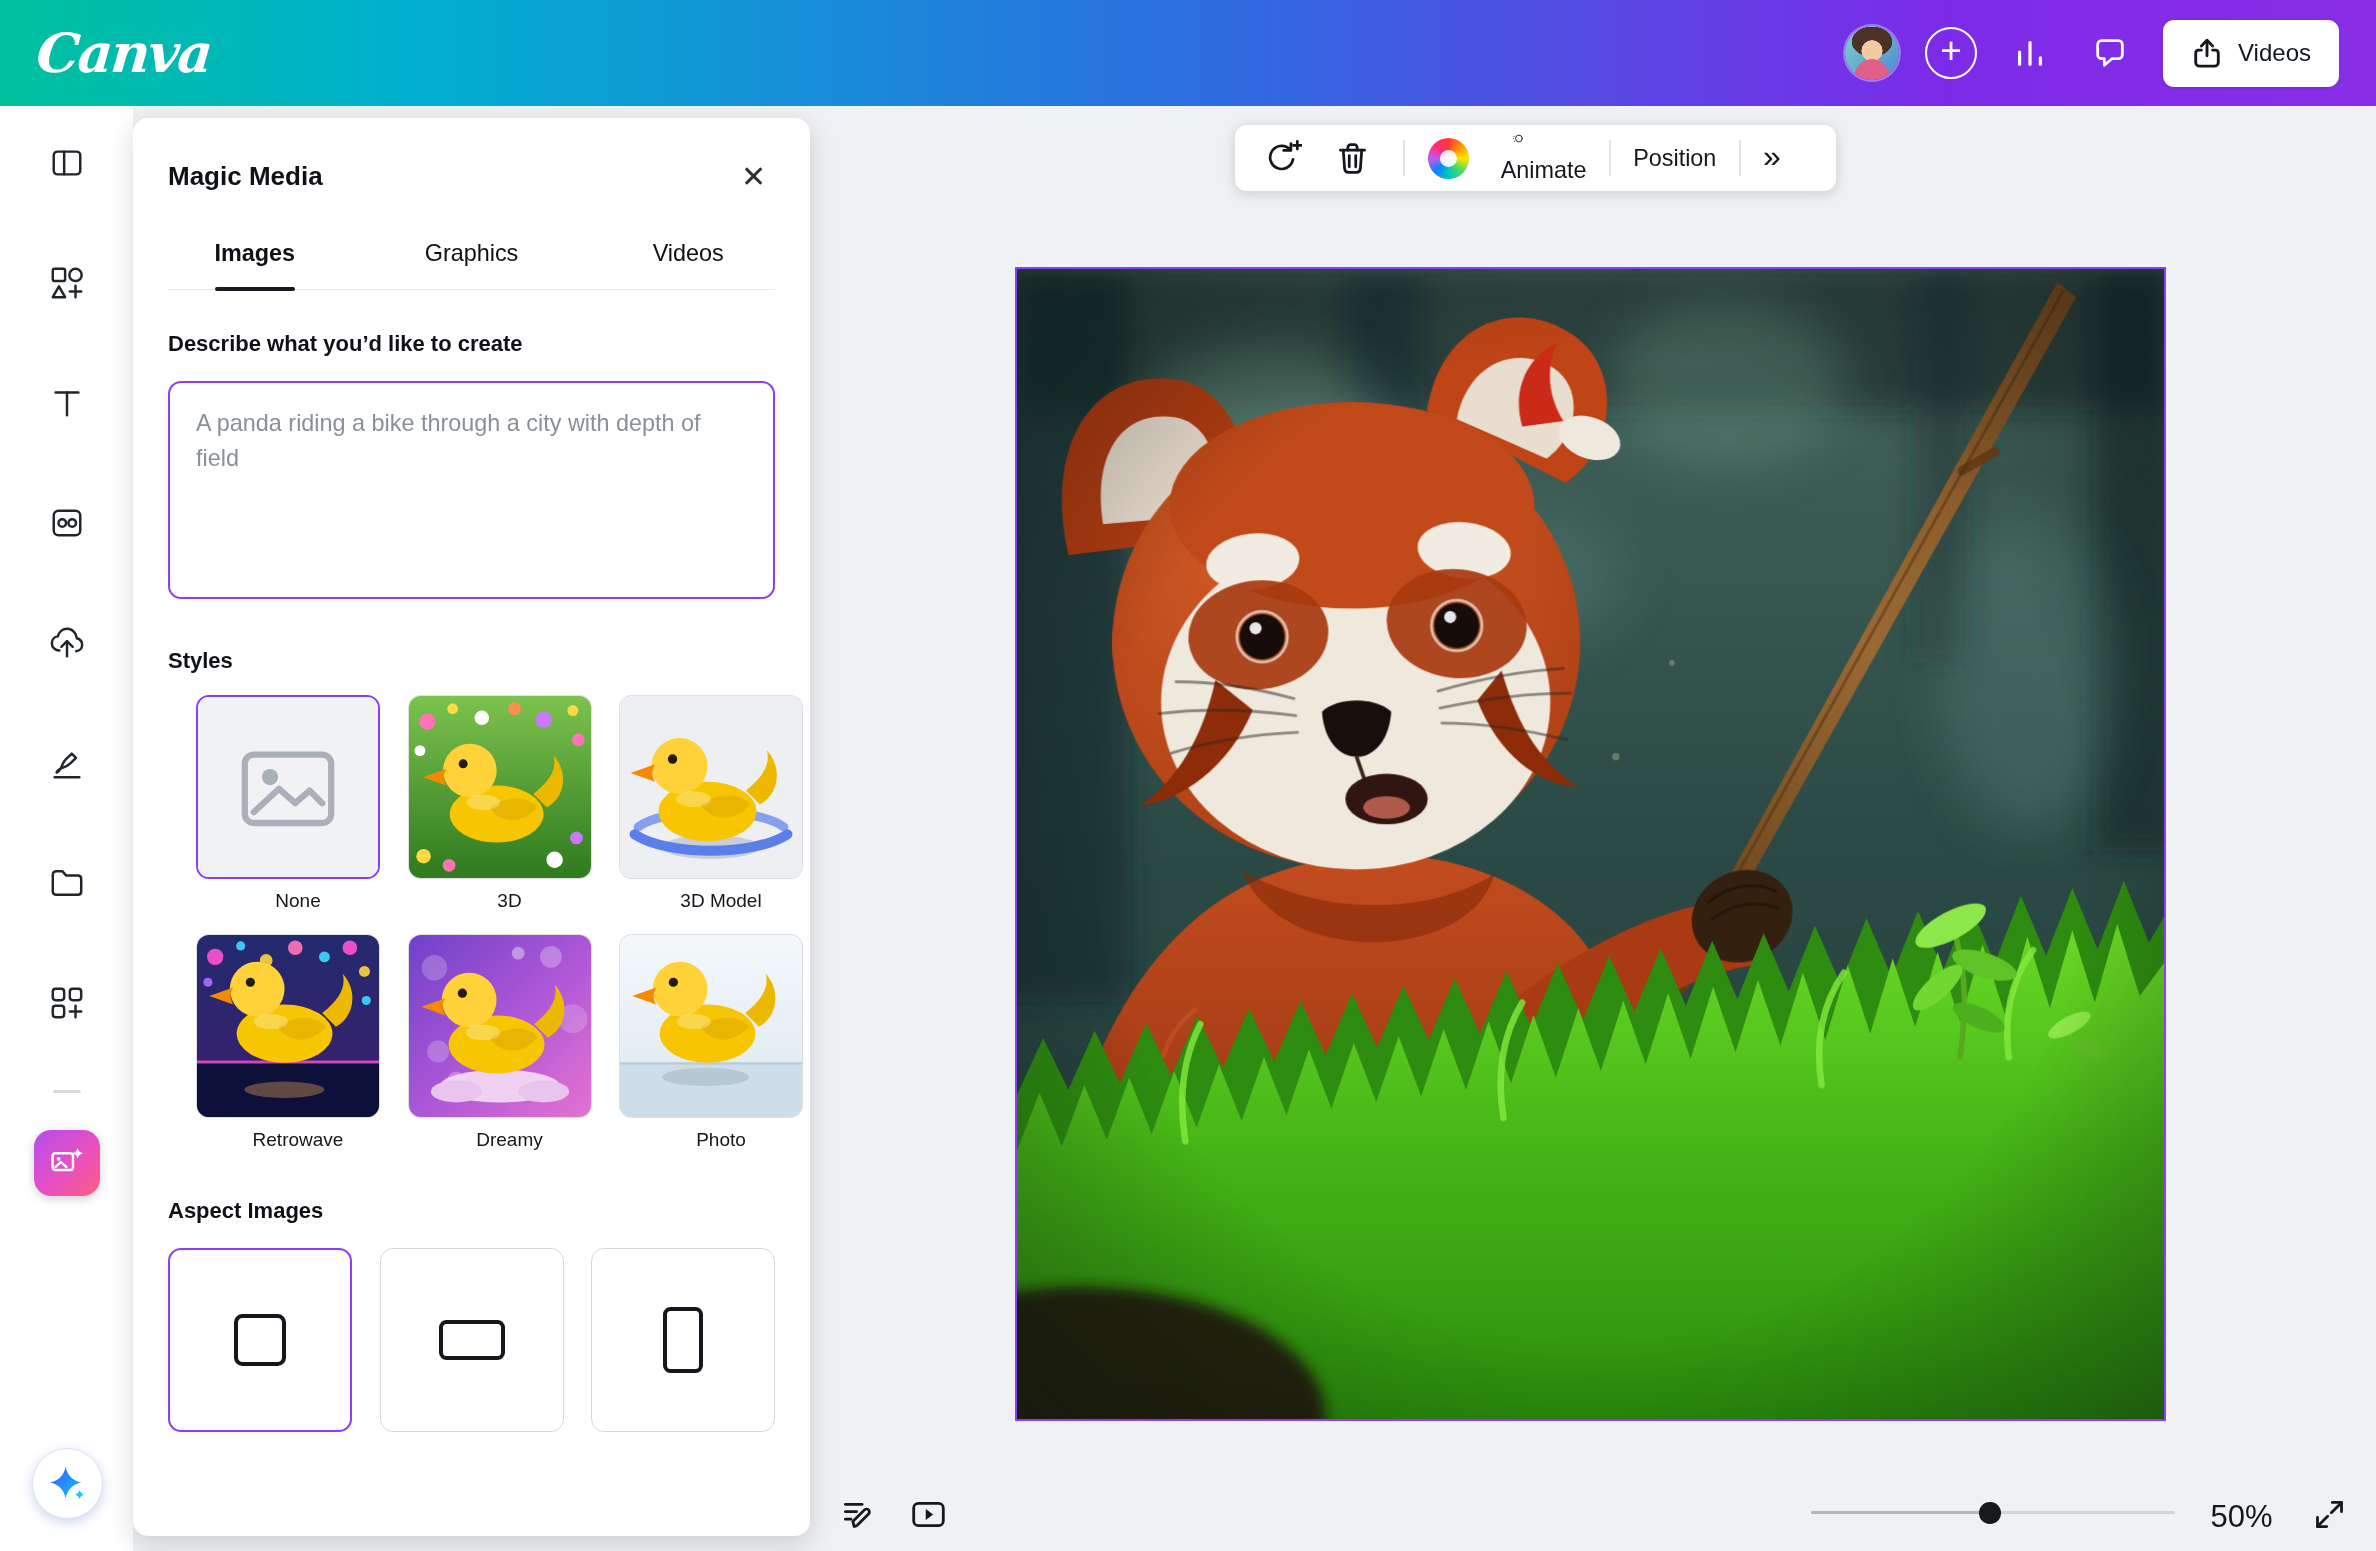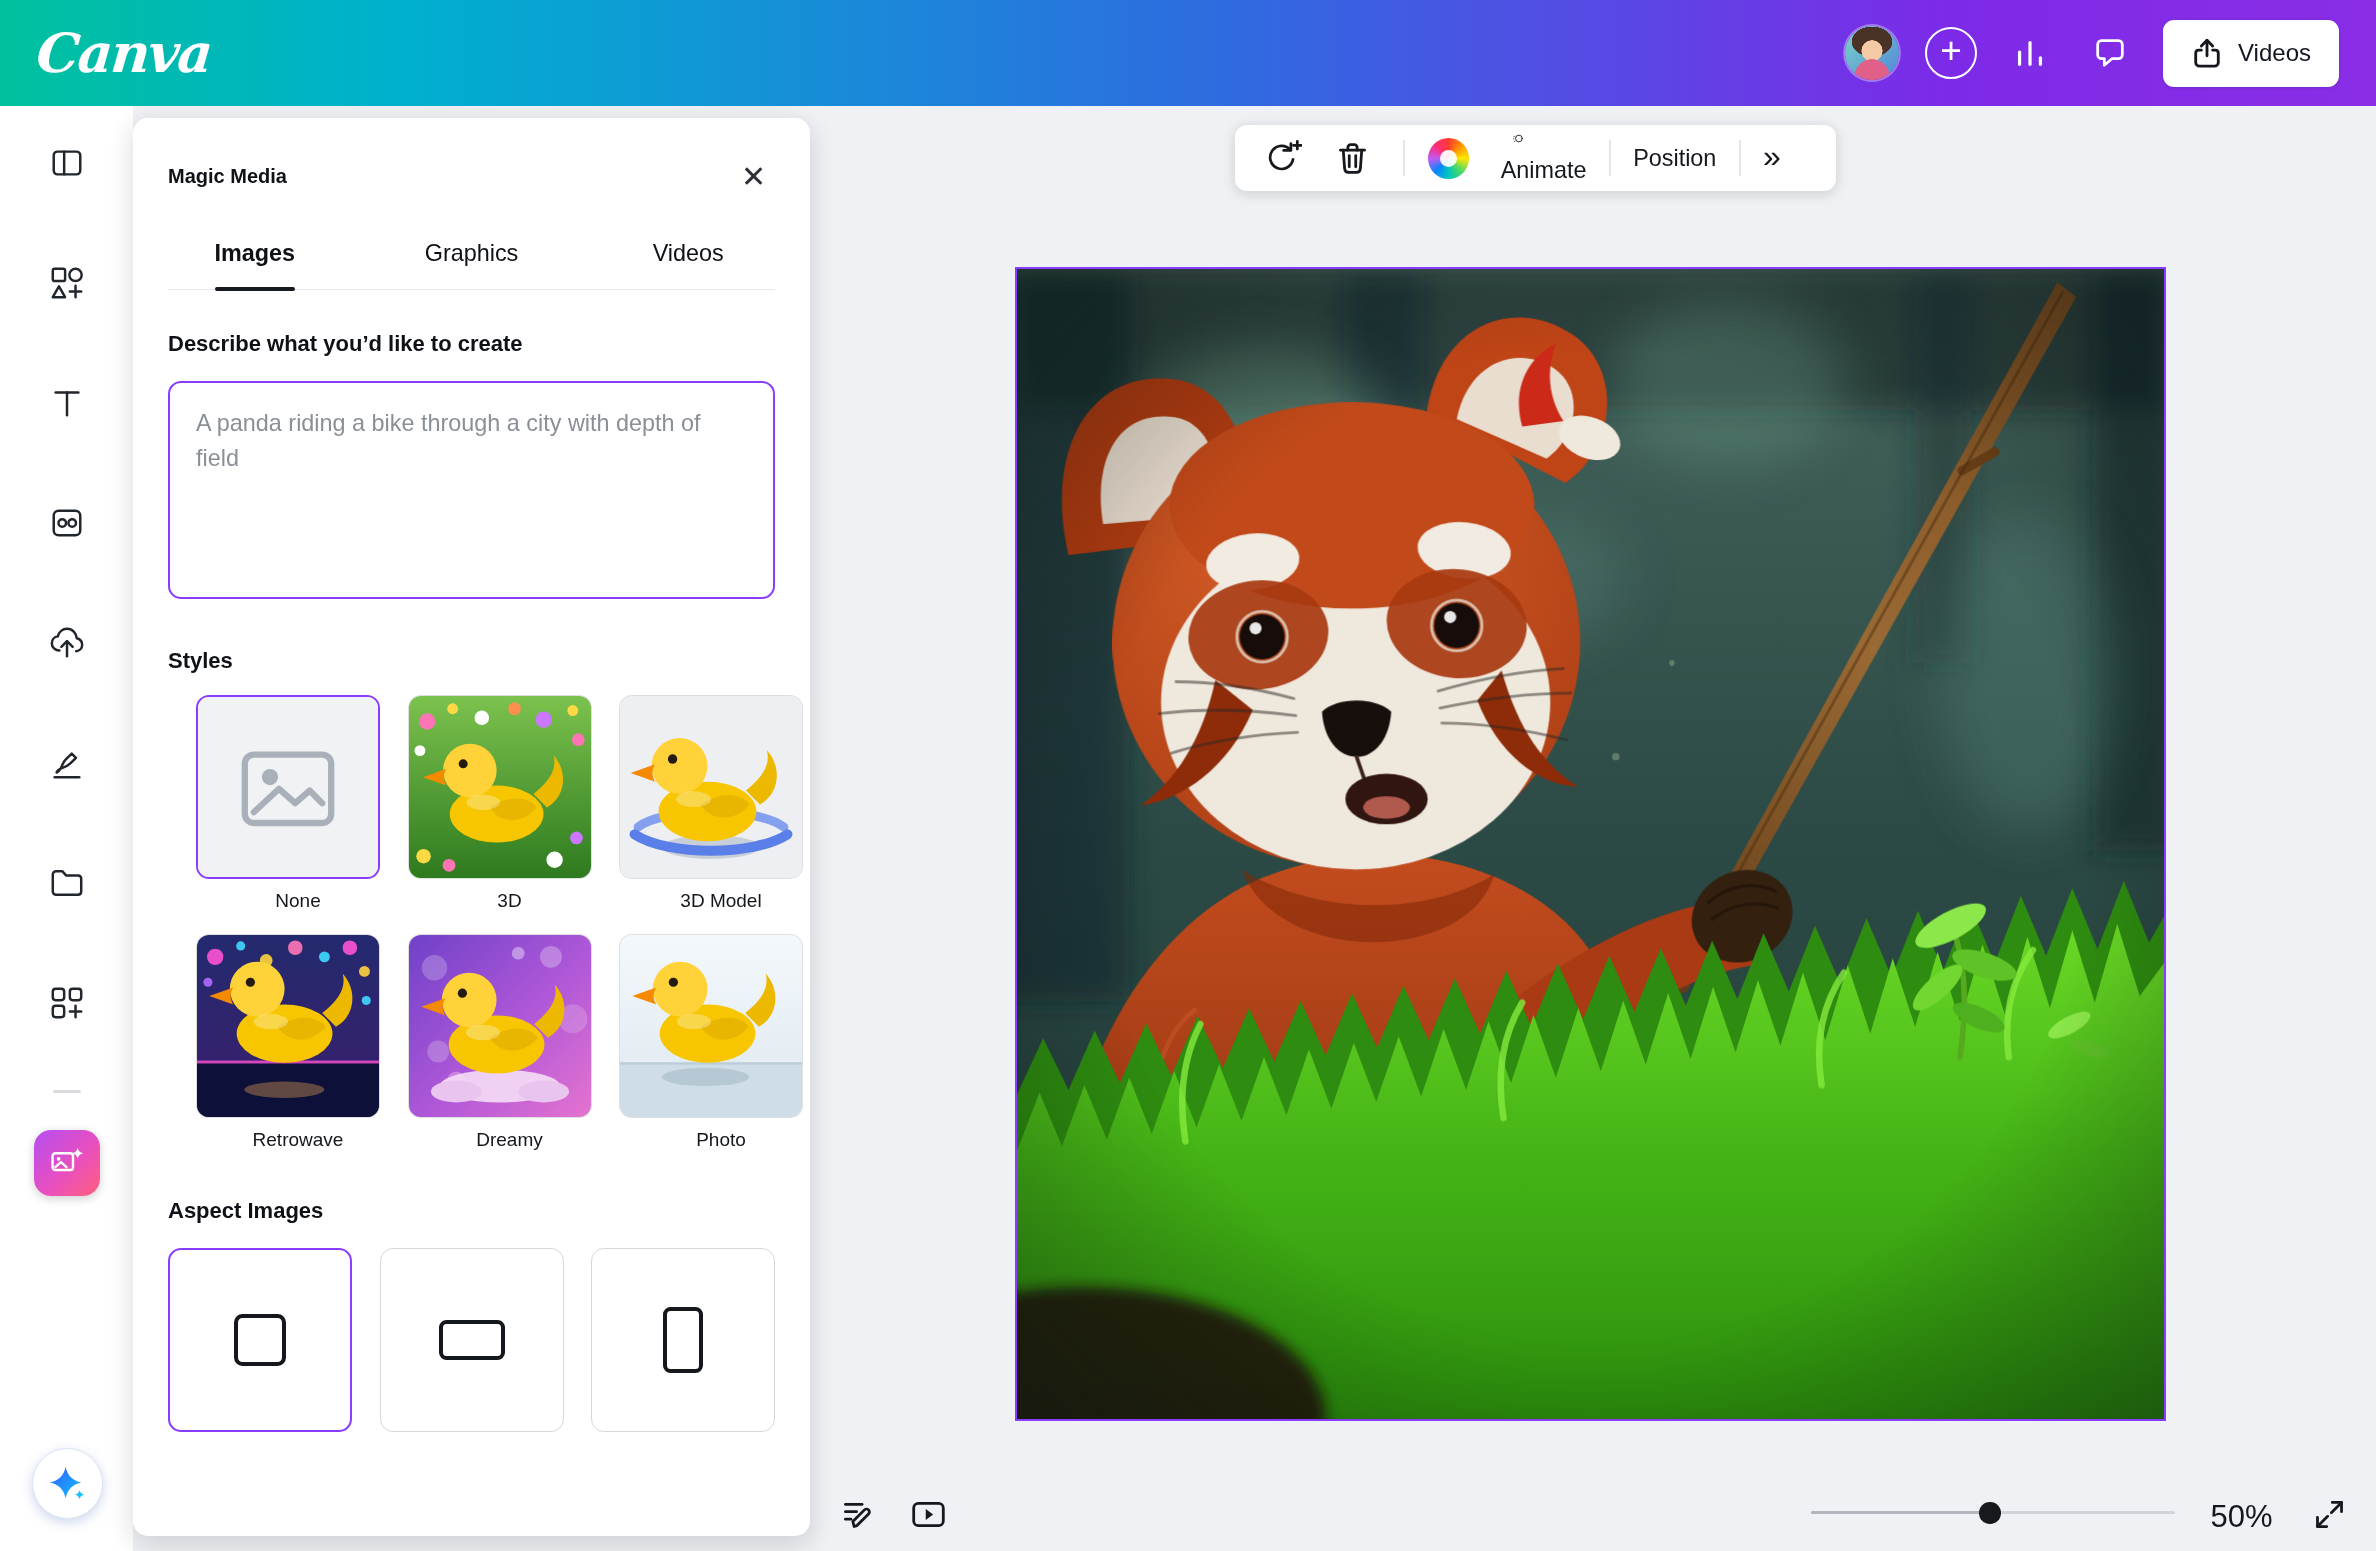--- a/index.html
+++ b/index.html
@@ -39,21 +39,21 @@
     display:flex;align-items:center;justify-content:center;box-shadow:0 2.8px 9.4px rgba(0,0,0,.18);}
   .assistant-btn{position:absolute;left:32px;top:1448px;width:69px;height:69px;border-radius:50%;
     background:#fff;border:1.9px solid #d9e3f7;z-index:26;display:flex;align-items:center;justify-content:center;
     box-shadow:0 3.7px 11.2px rgba(30,70,170,.22);}
 
   
   .panel{position:absolute;left:133px;top:118px;width:677px;height:1418px;background:#fff;
     border-radius:15px;box-shadow:0 7.5px 26px rgba(18,24,32,.16);z-index:20;
     padding:0 35px;box-sizing:border-box;}
   .panel-header{display:flex;align-items:center;justify-content:space-between;padding-top:37px;}
-  .panel-title{font-size:20px;font-weight:bold;color:#0e1116;}
+  .panel-title{font-size:26px;font-weight:bold;color:#0e1116;}
   .close-btn{font-size:30px;color:#2c3036;width:43px;height:43px;display:flex;
     align-items:center;justify-content:center;border-radius:9.4px;}
   .tabs{display:flex;margin-top:22.5px;border-bottom:1.9px solid #e7e9ec;gap:43px;}
   .tab{flex:1;text-align:center;padding:19px 0 22.5px;font-size:23.4px;color:#0e1116;position:relative;font-weight:500;}
   .tab.active{font-weight:bold;}
   .tab.active::after{content:"";position:absolute;left:47px;right:47px;bottom:-1.9px;height:3.7px;
     background:#171a1f;border-radius:1.9px;}
   .section-label{font-size:22px;font-weight:bold;color:#0e1116;}
   .prompt-label{margin-top:41px;}
   .prompt{margin-top:24px;width:100%;height:218px;box-sizing:border-box;display:block;

